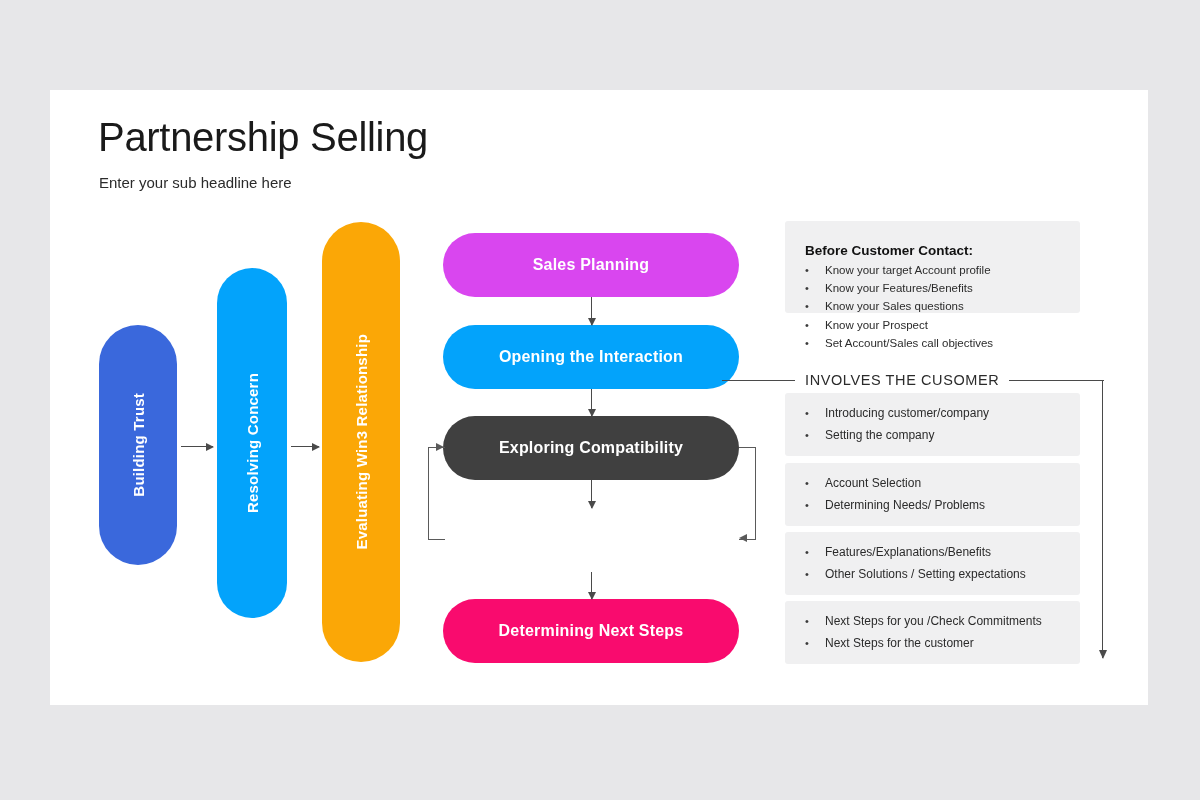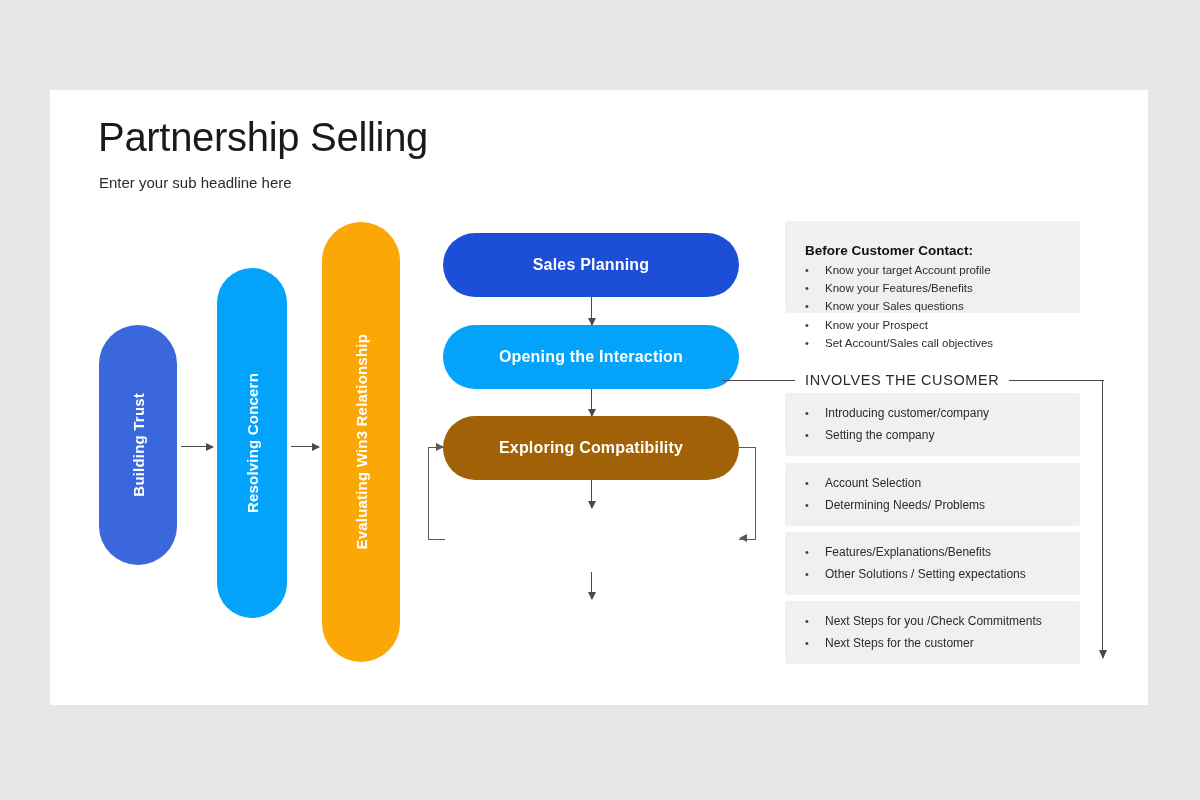--- a/index.html
+++ b/index.html
@@ -92,23 +92,23 @@
     height: 64px;
     border-radius: 999px;
     color: #ffffff;
     font-weight: bold;
     font-size: 16px;
     display: flex;
     align-items: center;
     justify-content: center;
     letter-spacing: 0.2px;
   }
-  #fpill-0 { top: 143px; background: #1d4ed8; }
+  #fpill-0 { top: 143px; background: #d946ef; }
   #fpill-1 { top: 235px; background: #03a3fb; }
-  #fpill-2 { top: 326px; background: #a16207; }
+  #fpill-2 { top: 326px; background: #404040; }
   #fpill-3 { top: 418px; background: #fb7334; }
   #fpill-4 { top: 509px; background: #f90b6e; }
 
   
   .varrow {
     position: absolute;
     left: 541px;
     width: 1px;
     background: #4a4a4a;
   }
@@ -295,20 +295,23 @@
 
   <div class="fpill" id="fpill-0">
     <span>Sales Planning</span>
   </div>
   <div class="fpill" id="fpill-1">
     <span>Opening the Interaction</span>
   </div>
   <div class="fpill" id="fpill-2">
     <span>Exploring Compatibility</span>
   </div>
+  <div class="fpill" id="fpill-4">
+    <span>Determining Next Steps</span>
+  </div>
 
   <div class="varrow" id="varrow-0"></div>
   <div class="varrow" id="varrow-1"></div>
   <div class="varrow" id="varrow-2"></div>
   <div class="varrow" id="varrow-3"></div>
 
   <div class="loop" id="loop-left"></div>
   <div id="loop-left-head"></div>
   <div class="loop" id="loop-right"></div>
   <div id="loop-right-head"></div>

